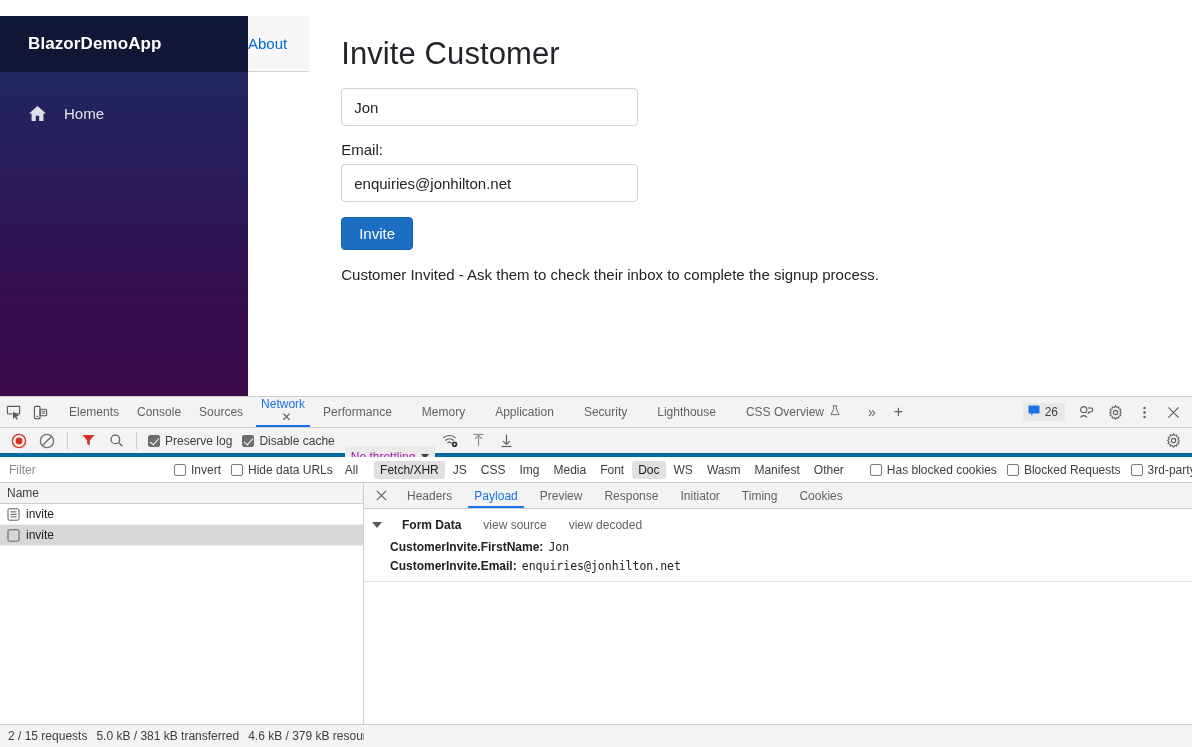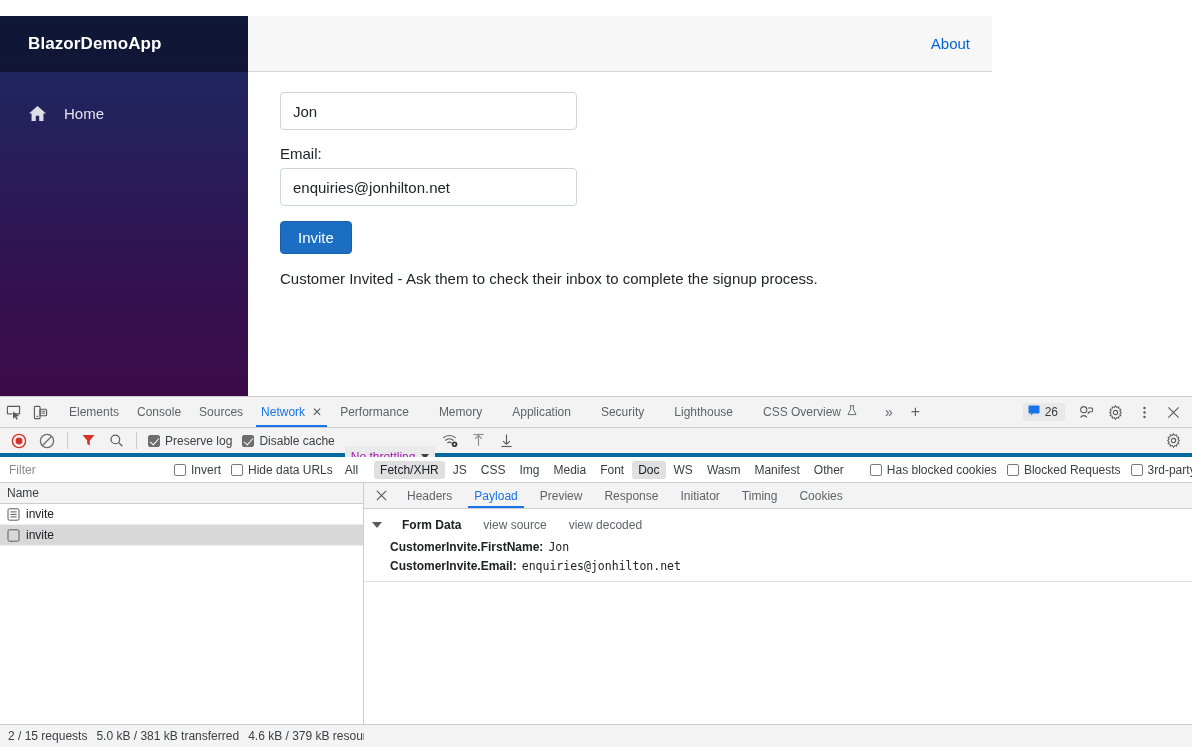--- a/index.html
+++ b/index.html
@@ -48,21 +48,21 @@
   }
   .nav-item .ico {
     width: 22px; height: 22px; flex: 0 0 22px;
     margin-right: 16px;
     display: flex; align-items: center; justify-content: center;
   }
   .nav-item .lbl { color: rgba(255,255,255,0.88); }
 
   .content {
     flex: 1 1 auto;
-    display: flex; flex-direction: column;
+    display: flex; 
     background: #fff;
     min-width: 0;
   }
   .topbar {
     height: 56px; flex: 0 0 56px;
     background: #f7f7f7;
     border-bottom: 1px solid #d6d5d5;
     display: flex; align-items: center; justify-content: flex-end;
     padding-right: 22px;
   }
@@ -136,21 +136,21 @@
     padding-left: 6px;
   }
   .dt-tab {
     display: flex; align-items: center;
     padding: 0 9px;
     font-size: 12px; color: #5f6368;
     cursor: pointer;
     position: relative;
     white-space: nowrap;
   }
-  .dt-tab.active { color: #1a73e8; }
+  .dt-tab.active { color: #1a73e8; flex-direction: column; }
   .dt-tab.active::after {
     content: ""; position: absolute; left: 4px; right: 4px; bottom: 0;
     height: 2px; background: #1a73e8;
   }
   .dt-tab .tabclose {
     margin-left: 7px; font-size: 12px; color: #5f6368;
     line-height: 1;
   }
   .dt-right {
     display: flex; align-items: center; padding-right: 5px; gap: 2px;
@@ -386,20 +386,21 @@
 
 
       </div>
     </div>
 
     <div class="content">
       <div class="topbar">
         <a href="#">About</a>
       </div>
       <div class="main">
+        <h1 class="page-title">Invite Customer</h1>
 
         <input class="text-input" type="text" value="Jon" style="">
 
         <div class="field-label">Email:</div>
         <input class="text-input" type="text" value="enquiries@jonhilton.net" style="">
 
         <button class="btn-primary">Invite</button>
 
         <div class="status-msg">Customer Invited - Ask them to check their inbox to complete the signup process.</div>
       </div>

